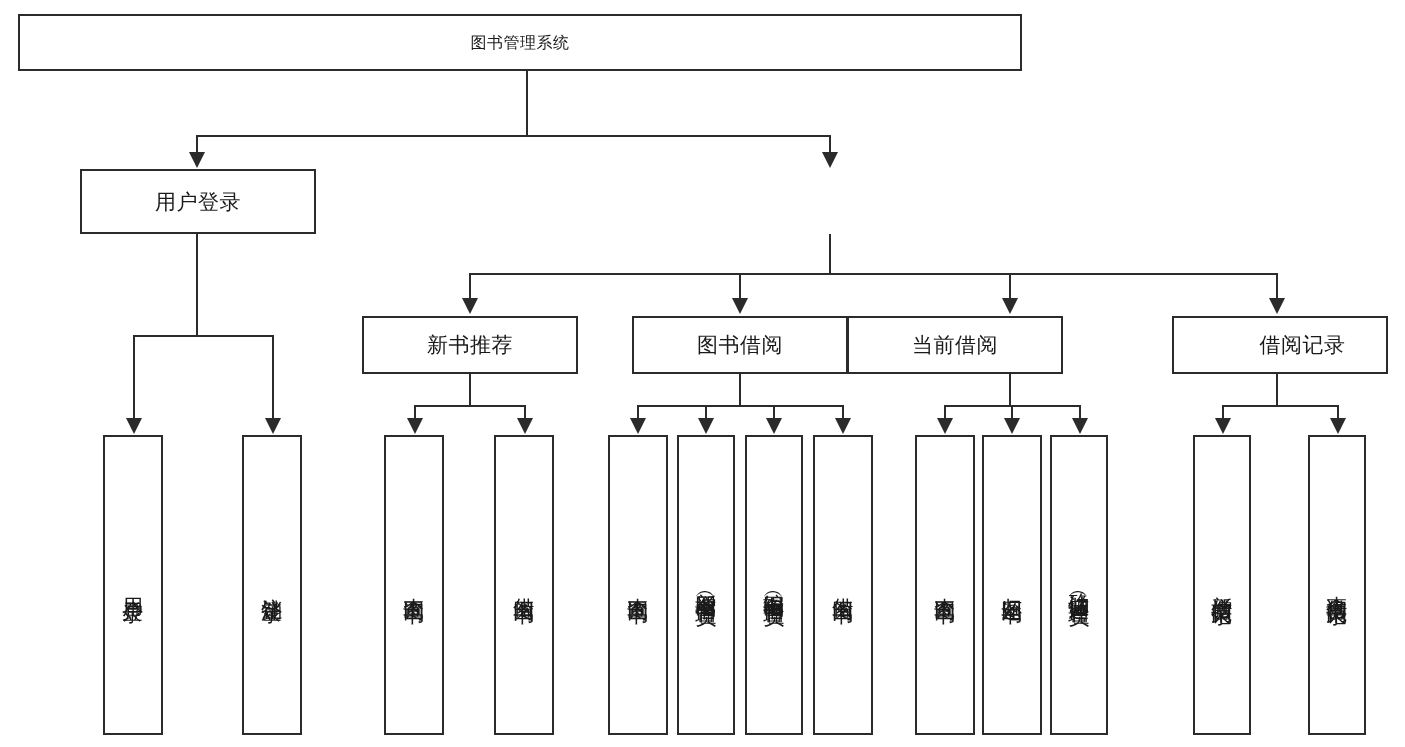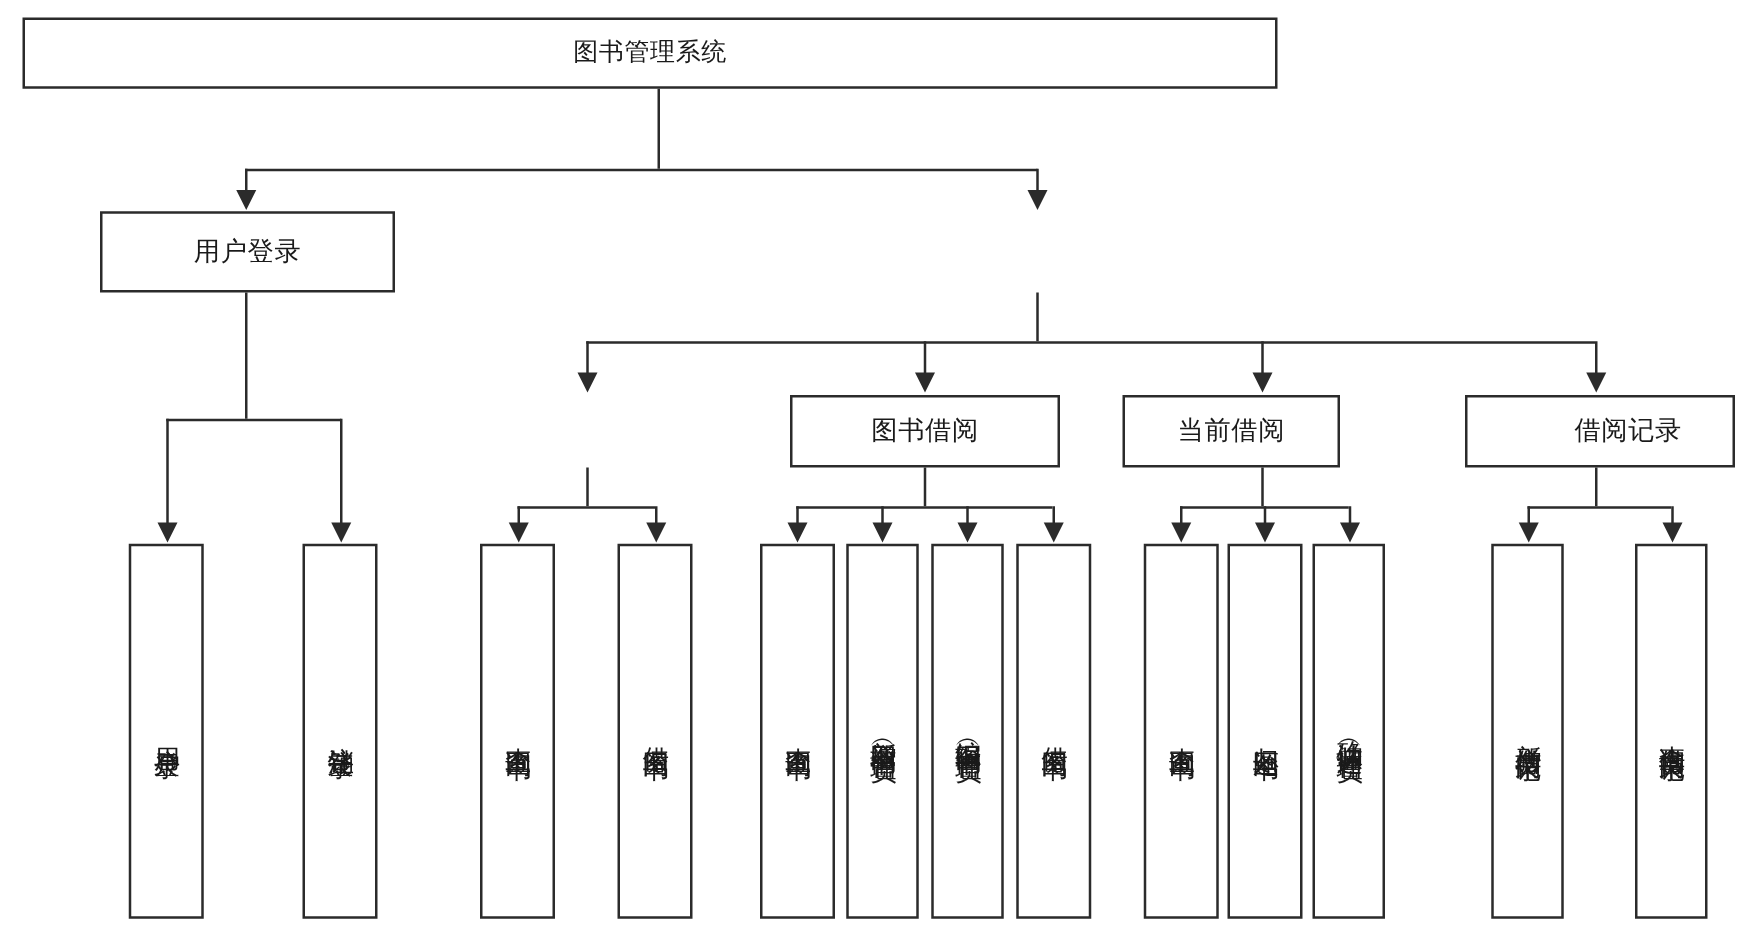--- a/index.html
+++ b/index.html
@@ -34,21 +34,21 @@
     text-align: center;
     line-height: 1.22;
     letter-spacing: 0.5px;
   }
   
   .node.horiz .label {
     font-size: 21px;
     white-space: nowrap;
   }
   .node.root .label {
-    font-size: 20px;
+    font-size: 16px;
   }
   
   .node.vert {
     align-items: center;
     justify-content: center;
     padding: 4px 2px;
   }
   .node.vert .label {
     writing-mode: vertical-rl;
     text-orientation: upright;
@@ -119,24 +119,27 @@
   <div class="hline" style="left:469px; top:273px; width:807px;"></div>
   <div class="vline" style="left:469px; top:273px; height:26px;"></div>
   <div class="arrow" style="left:462px; top:298px;"></div>
   <div class="vline" style="left:739px; top:273px; height:26px;"></div>
   <div class="arrow" style="left:732px; top:298px;"></div>
   <div class="vline" style="left:1009px; top:273px; height:26px;"></div>
   <div class="arrow" style="left:1002px; top:298px;"></div>
   <div class="vline" style="left:1276px; top:273px; height:26px;"></div>
   <div class="arrow" style="left:1269px; top:298px;"></div>
 
+  <div class="node horiz" style="left:362px; top:316px; width:216px; height:58px;">
+    <span class="label">新书推荐</span>
+  </div>
   <div class="node horiz" style="left:632px; top:316px; width:216px; height:58px;">
     <span class="label">图书借阅</span>
   </div>
-  <div class="node horiz" style="left:898px; top:316px; width:174px; height:58px;">
+  <div class="node horiz" style="left:847px; top:316px; width:216px; height:58px;">
     <span class="label">当前借阅</span>
   </div>
   <div class="node horiz" style="left:1172px; top:316px; width:216px; height:58px;padding-left:45px;">
     <span class="label">借阅记录</span>
   </div>
 
   <div class="vline" style="left:469px; top:374px; height:31px;"></div>
   <div class="hline" style="left:414px; top:405px; width:110px;"></div>
   <div class="vline" style="left:414px; top:405px; height:14px;"></div>
   <div class="arrow" style="left:407px; top:418px;"></div>

